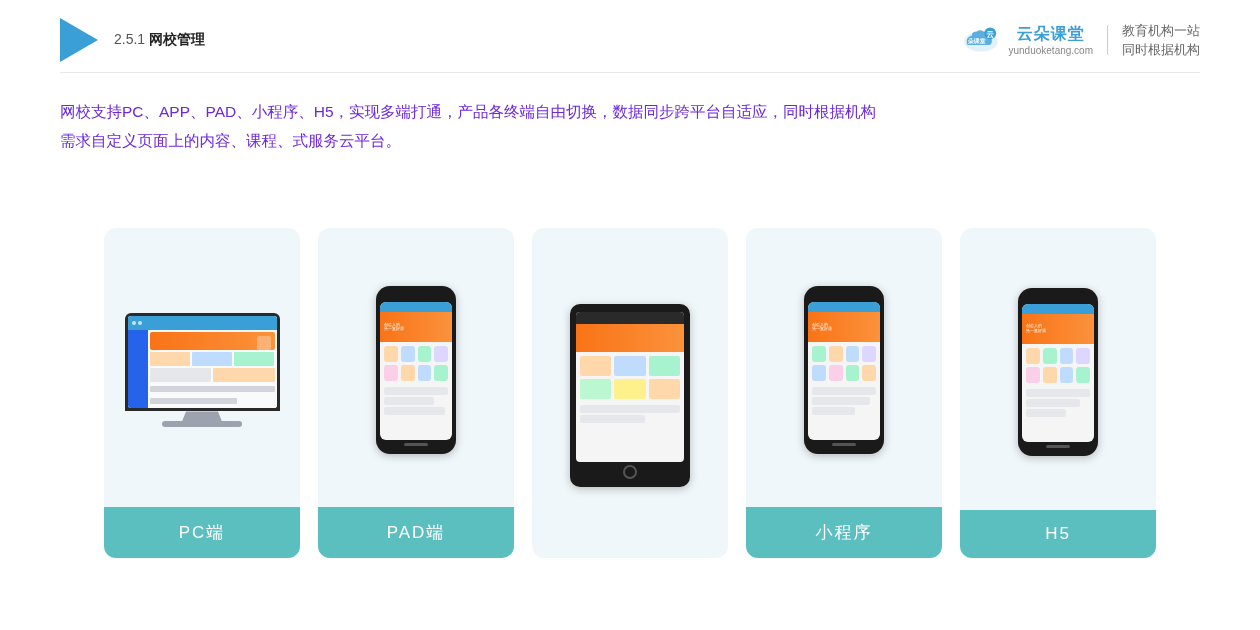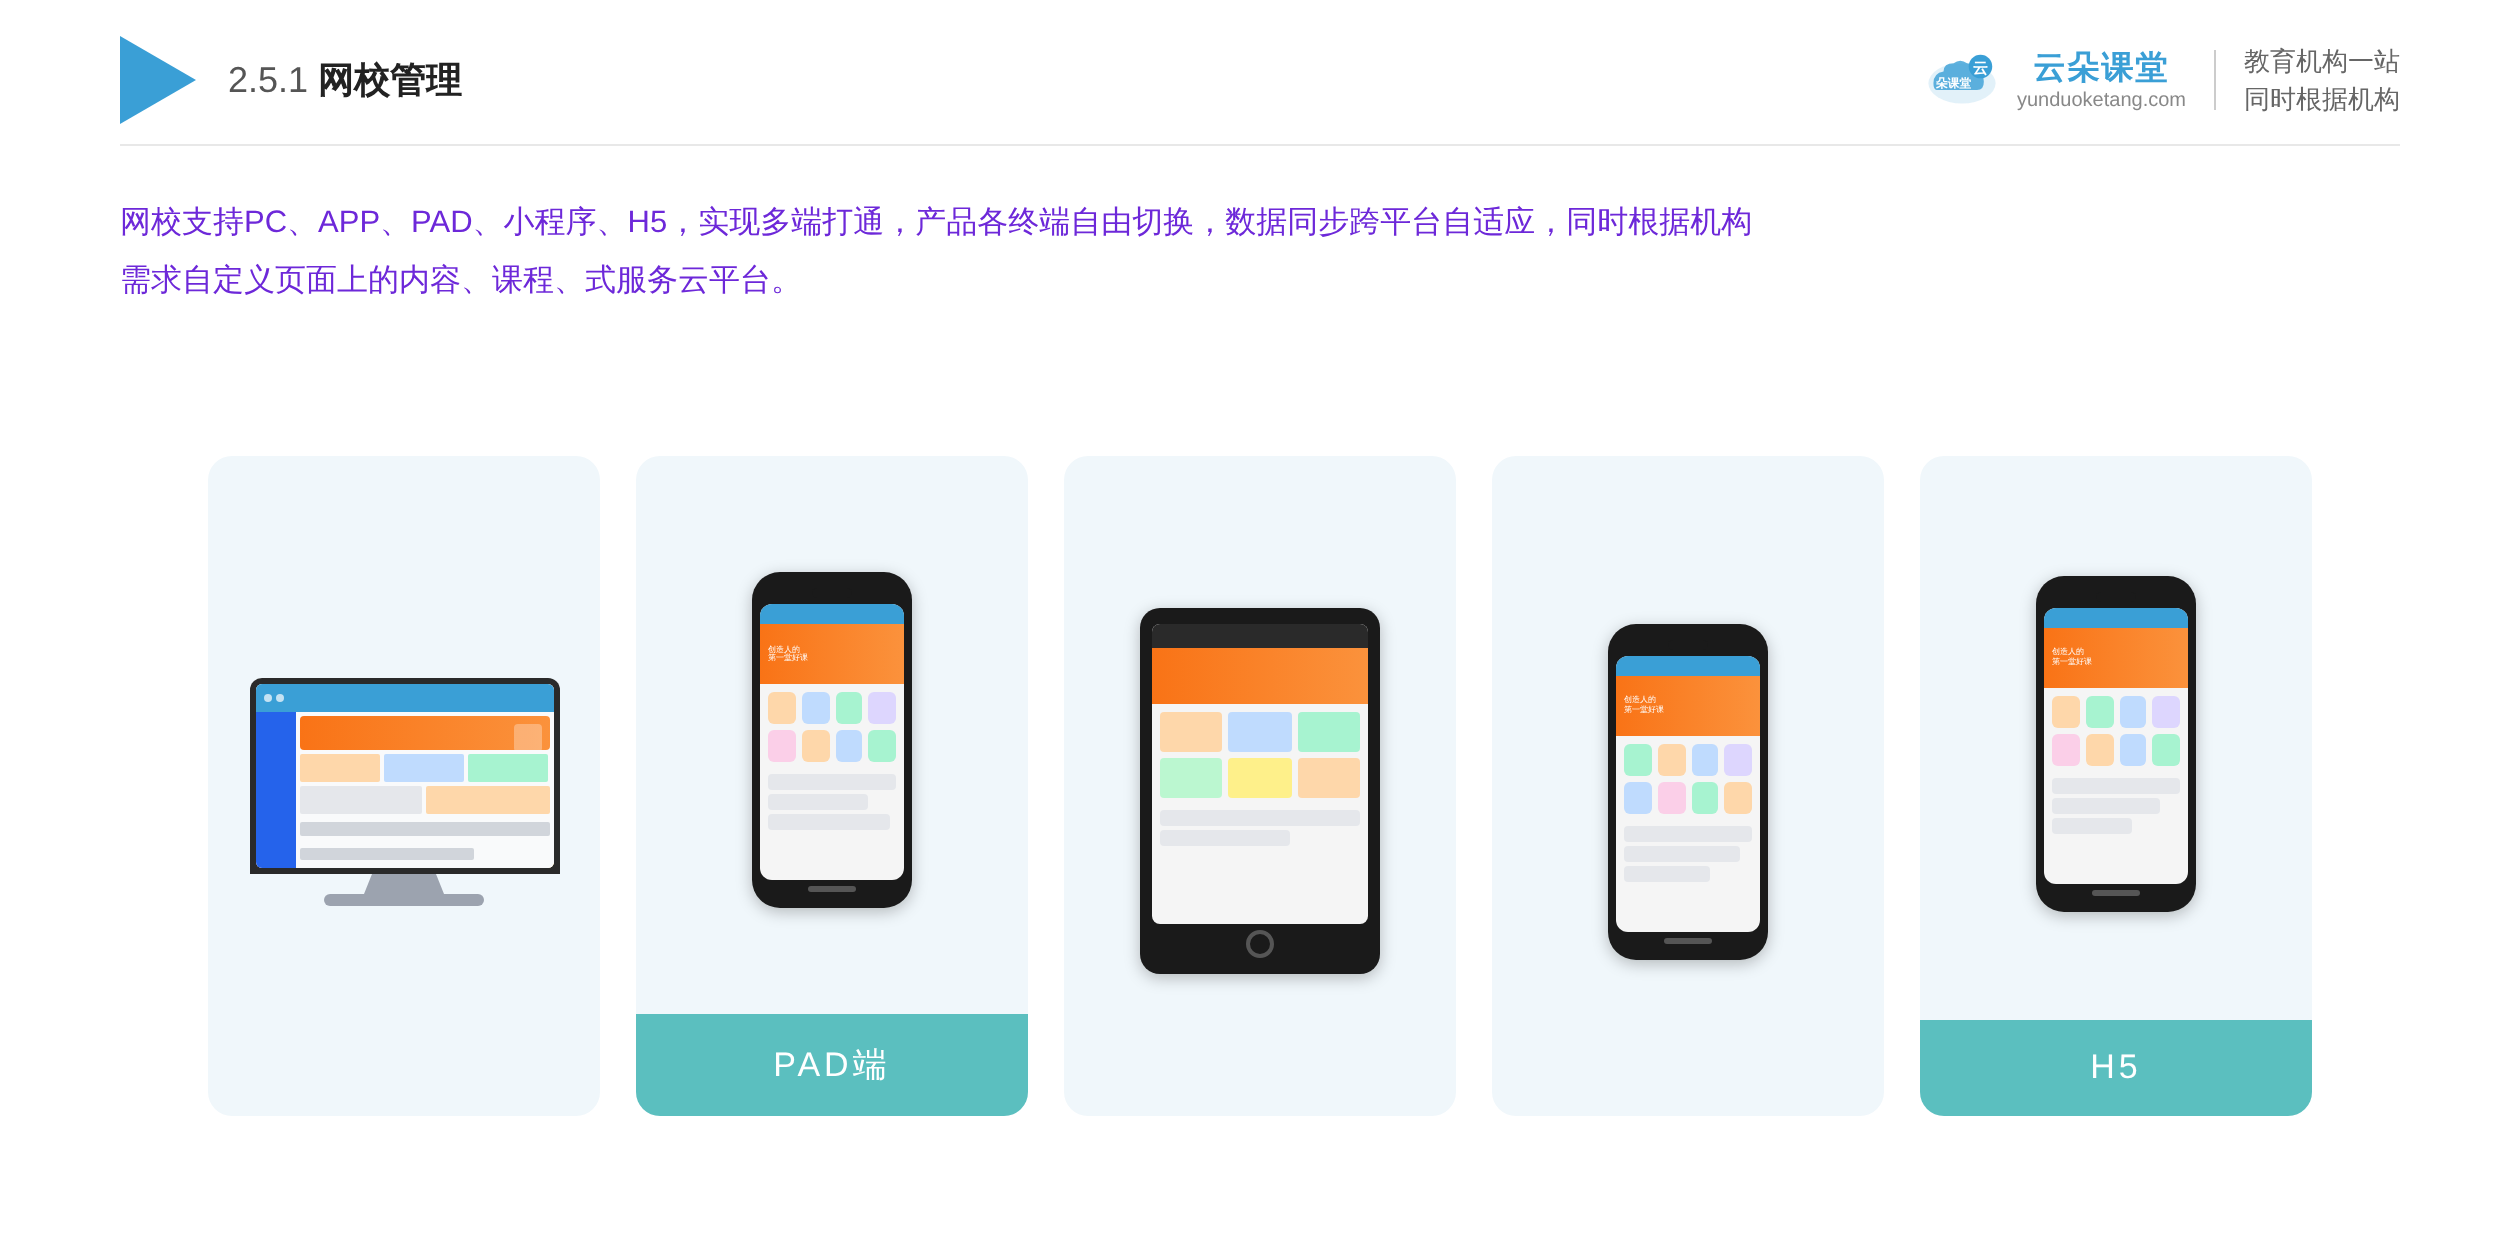--- a/index.html
+++ b/index.html
@@ -37,21 +37,21 @@
 
     .logo-triangle {
       width: 0;
       height: 0;
       border-top: 22px solid transparent;
       border-bottom: 22px solid transparent;
       border-left: 38px solid #3a9fd6;
     }
 
     .header-title {
-      font-size: 18px;
+      font-size: 14px;
       color: #333;
     }
 
     .header-title .section-num {
       font-weight: normal;
       color: #555;
     }
 
     .header-title .section-name {
       font-weight: bold;
@@ -490,20 +490,21 @@
                   <div class="pc-bottom-bar"></div>
                   <div class="pc-bottom-bar" style="width:70%"></div>
                 </div>
               </div>
             </div>
           </div>
           <div class="pc-stand"></div>
           <div class="pc-base"></div>
         </div>
       </div>
+      <div class="card-label">PC端</div>
     </div>
 
     <div class="device-card">
       <div class="device-preview">
         <div class="phone-device">
           <div class="phone-notch"></div>
           <div class="phone-screen">
             <div class="phone-screen-top"></div>
             <div class="phone-screen-hero">
               <span style="font-size:4px; color:white; line-height:1.2;">创造人的<br>第一堂好课</span>
@@ -569,20 +570,21 @@
               <div class="phone-icon-item teal"></div>
               <div class="phone-icon-item orange"></div>
             </div>
             <div class="phone-list-item"></div>
             <div class="phone-list-item" style="width:80%"></div>
             <div class="phone-list-item" style="width:60%"></div>
           </div>
           <div class="phone-home-indicator"></div>
         </div>
       </div>
+      <div class="card-label">小程序</div>
     </div>
 
     <div class="device-card">
       <div class="device-preview">
         <div class="phone-device">
           <div class="phone-notch"></div>
           <div class="phone-screen">
             <div class="phone-screen-top"></div>
             <div class="phone-screen-hero">
               <span style="font-size:4px; color:white; line-height:1.2;">创造人的<br>第一堂好课</span>

